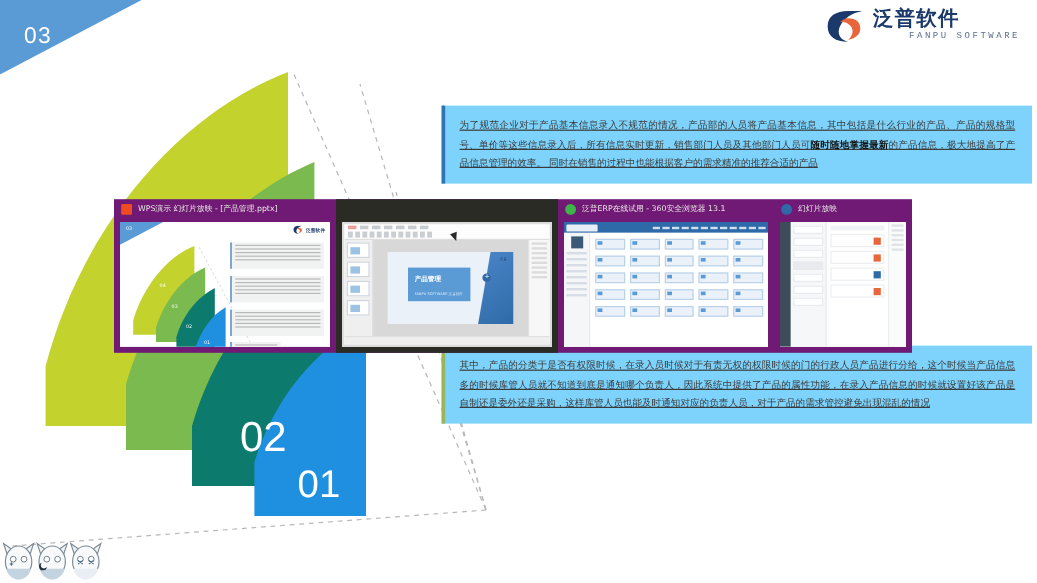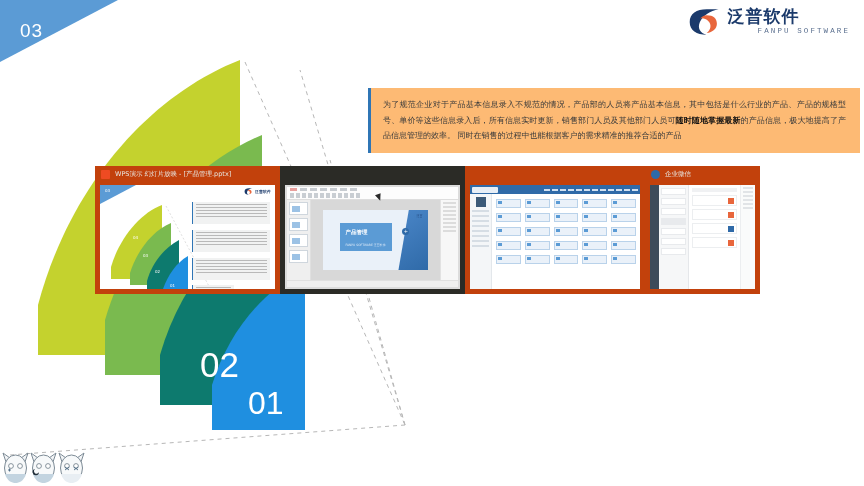--- a/index.html
+++ b/index.html
@@ -45,48 +45,49 @@
     font-weight:300;
   }
   #lbl04 { left:127px; top:144px; font-size:15px; }
   #lbl03 { left:146px; top:208px; font-size:16px; }
   #lbl02 { left:200px; top:290px; font-size:35px; }
   #lbl01 { left:248px; top:330px; font-size:32px; }
 
   
   .txtblock {
     position:absolute;
-    background:#fdba74;
+    background:#7dd3fc;
     border-left:3px solid #cfd3cf;
     padding:9px 14px 9px 12px;
     color:#3b3b3b;
     font-size:8px;
     line-height:1.95;
     font-family:"DejaVu Sans", sans-serif;
     text-align:justify;
+    text-decoration:underline;
   }
   .txtblock b { color:#111; font-weight:bold; }
   #tb1 { left:368px; top:88px; width:492px; border-left-color:#2f75b5; }
   #tb2 { left:368px; top:288px; width:492px; border-left-color:#9ab55a; }
   #tb3 { left:424px; top:383px; width:436px; border-left-color:#e2c84a; }
 
   
   .bigtext {
     position:absolute; left:406px; top:406px;
     font-size:30px; color:#111; font-family:"DejaVu Sans", sans-serif;
     letter-spacing:1px;
   }
 
   
   .guides { position:absolute; left:0; top:0; width:864px; height:486px; pointer-events:none; }
 
   
   #switcher {
     position:absolute; left:95px; top:166px; width:665px; height:128px;
-    background:#c2410c; display:flex;
+    background:#701a75; display:flex;
   }
   .wpane { position:relative; height:128px; flex:0 0 auto; }
   .wpane-title {
     display:flex; align-items:center; gap:5px;
     height:17px; padding:0 6px;
     color:#e8e8e3; font-size:6.5px;
     font-family:"DejaVu Sans", sans-serif;
     white-space:nowrap; overflow:hidden;
   }
   .wicon { width:9px; height:9px; flex:0 0 auto; border-radius:1px; }
@@ -215,20 +216,23 @@
     </svg>
     <div class="sail-label" id="lbl04">04</div>
     <div class="sail-label" id="lbl03">03</div>
     <div class="sail-label" id="lbl02">02</div>
     <div class="sail-label" id="lbl01">01</div>
   </div>
 
   <div class="txtblock" id="tb1">
     <span>为了规范企业对于产品基本信息录入不规范的情况，产品部的人员将产品基本信息，其中包括是什么行业的产品、产品的规格型号、单价等这些信息录入后，所有信息实时更新，销售部门人员及其他部门人员可<b>随时随地掌握最新</b>的产品信息，极大地提高了产品信息管理的效率。 同时在销售的过程中也能根据客户的需求精准的推荐合适的产品</span>
   </div>
+  <div class="txtblock" id="tb2">
+    <span>其中，产品的分类于是否有权限时候，在录入员时候对于有责无权的权限时候的门的行政人员产品进行分给，这个时候当产品信息多的时候库管人员就不知道到底是通知哪个负责人，因此系统中提供了产品的属性功能，在录入产品信息的时候就设置好该产品是自制还是委外还是采购，这样库管人员也能及时通知对应的负责人员，对于产品的需求管控避免出现混乱的情况</span>
+  </div>
 
 
   <div id="switcher">
 
     <div class="wpane" id="pane1">
       <div class="wpane-title">
         <span class="wicon" style="background:#ee4b22"></span>
         <span>WPS演示 幻灯片放映 - [产品管理.pptx]</span>
       </div>
       <div class="wthumb">
@@ -343,20 +347,24 @@
                 <i></i>
                 <i></i>
               </div>
           </div>
           <div class="wps-status"></div>
         </div>
       </div>
     </div>
 
     <div class="wpane" id="pane3">
+      <div class="wpane-title">
+        <span class="wicon" style="background:#3cb44a;border-radius:50%"></span>
+        <span>泛普ERP在线试用 - 360安全浏览器 13.1</span>
+      </div>
       <div class="wthumb">
         <div class="br">
           <div class="br-top">
             <div class="tab"></div>
             <div class="menu">
                 <i></i>
                 <i></i>
                 <i></i>
                 <i></i>
                 <i></i>
@@ -411,21 +419,21 @@
                 </div>
             </div>
           </div>
         </div>
       </div>
     </div>
 
     <div class="wpane" id="pane4">
       <div class="wpane-title">
         <span class="wicon" style="background:#2f6aa8;border-radius:50%"></span>
-        <span>企业微信</span>
+        <span>幻灯片放映</span>
       </div>
       <div class="wthumb">
         <div class="wc">
           <div class="wc-rail"></div>
           <div class="wc-list">
             <div class="row"></div>
             <div class="row"></div>
             <div class="row"></div>
             <div class="row sel"></div>
             <div class="row"></div>

